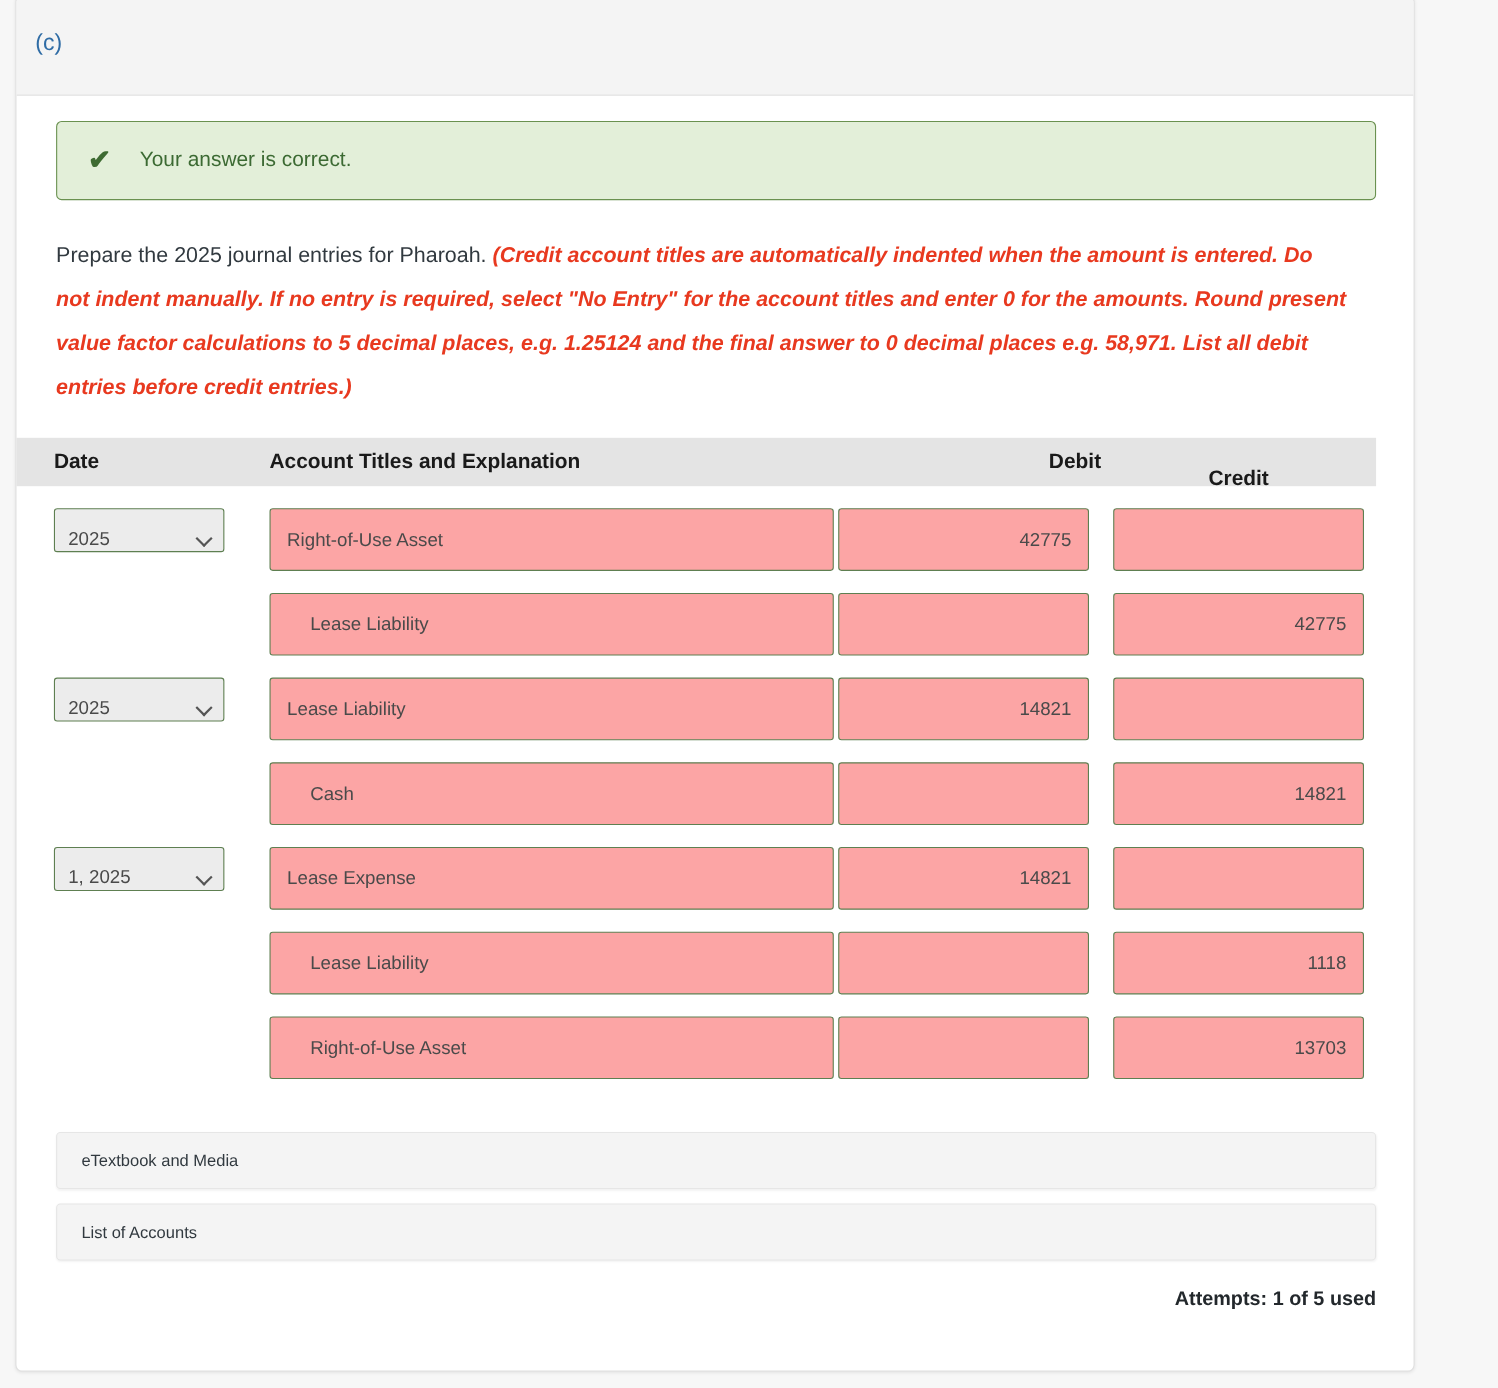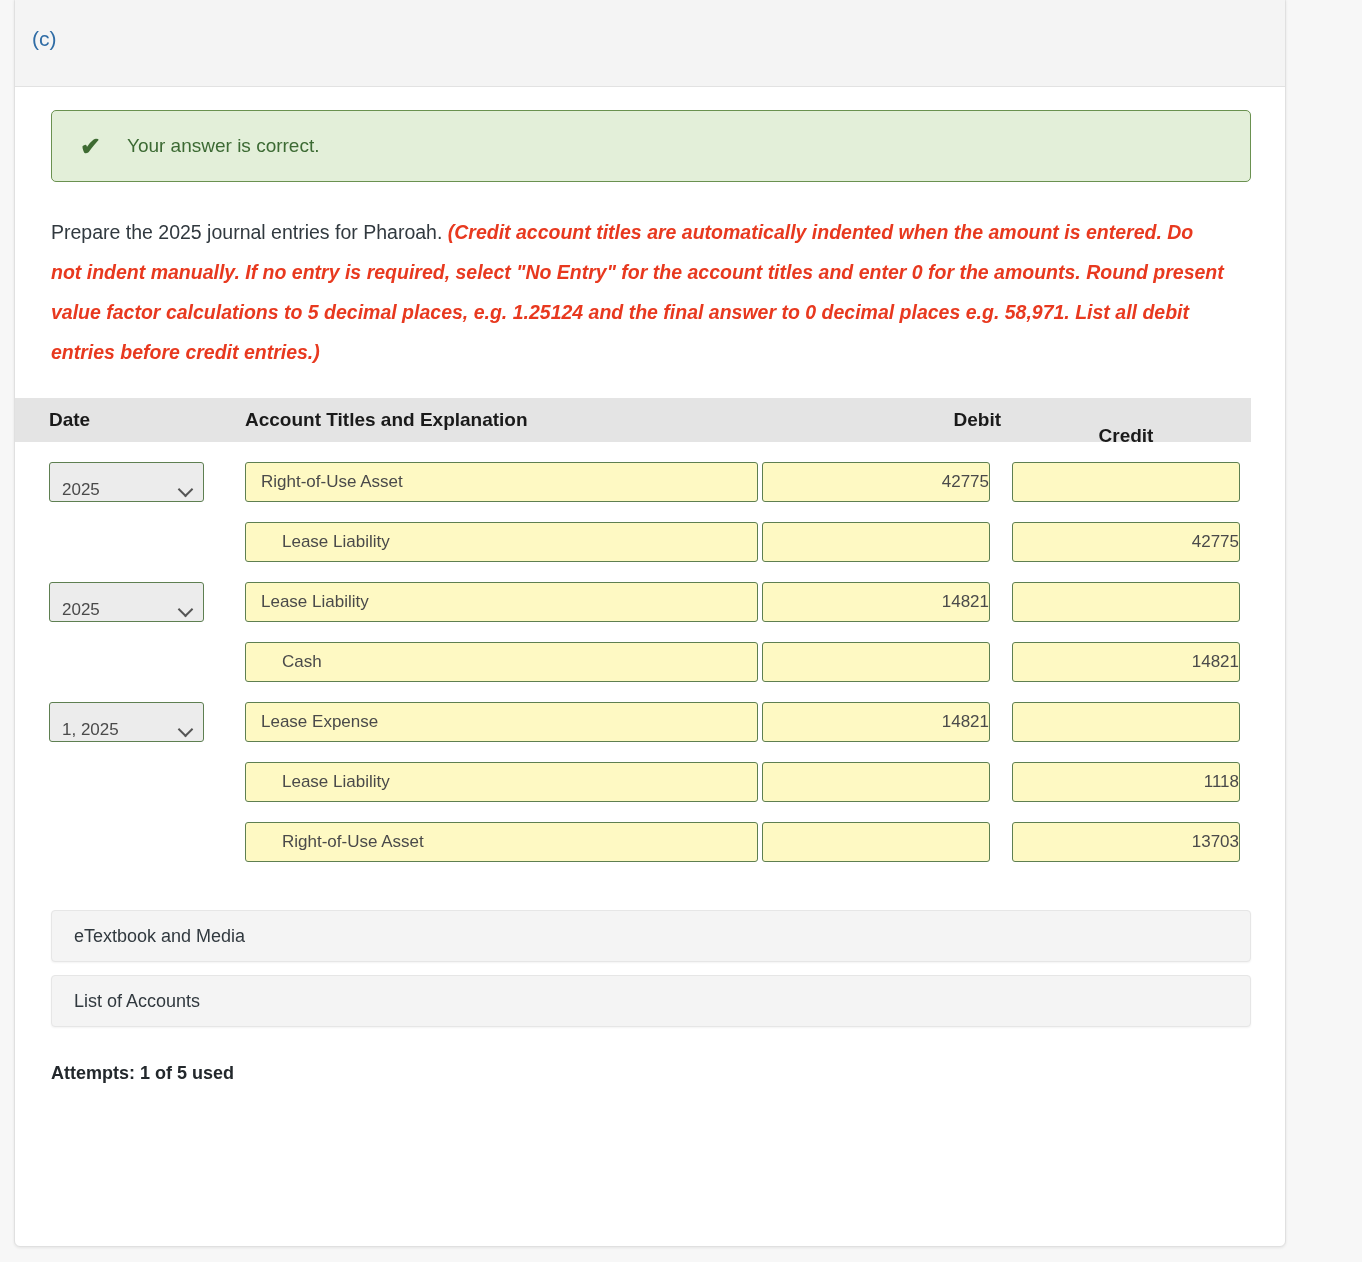--- a/index.html
+++ b/index.html
@@ -150,61 +150,61 @@
     position: absolute;
     left: 1px; top: 1px;
     width: 9px; height: 9px;
     border-right: 2px solid #555;
     border-bottom: 2px solid #555;
     transform: rotate(45deg);
   }
 
   
   .tinput {
-    height: 40px;
-    background: #fef9c3;
+    height: 57px;
+    background: #fca5a5;
     border: 1px solid #5e7f51;
     border-radius: 3px;
     display: flex;
     align-items: center;
     font-size: 17px;
     color: #4a4a4a;
   }
   .acct-input { width: 513px; padding-left: 15px; }
   .acct-input.indent-1 { padding-left: 36px; }
-  .amt-input  { width: 228px; justify-content: flex-end; }
+  .amt-input  { width: 228px; justify-content: flex-end; padding-right: 15px; }
 
   .explain {
     font-size: 19px;
     color: #31393f;
     padding-left: 44px;
     margin-top: 20px;
   }
 
   
   .acc-btn {
     width: 1200px;
     height: 52px;
     background: #f4f4f4;
     border: 1px solid #e6e6e6;
     border-radius: 4px;
     display: flex;
     align-items: center;
     padding-left: 22px;
-    font-size: 18px;
+    font-size: 15px;
     color: #31393f;
     box-shadow: 0 1px 2px rgba(0,0,0,0.05);
   }
   .acc-btn.first { margin-top: 48px; }
   .acc-btn.second { margin-top: 13px; }
 
   .attempts {
     width: 1200px;
-    text-align: left;
-    margin-top: 36px;
+    text-align: right;
+    margin-top: 24px;
     font-size: 18px;
     font-weight: bold;
     color: #23282c;
   }
 </style>
 </head>
 <body>
 
 <div class="page">
   <div class="card">

